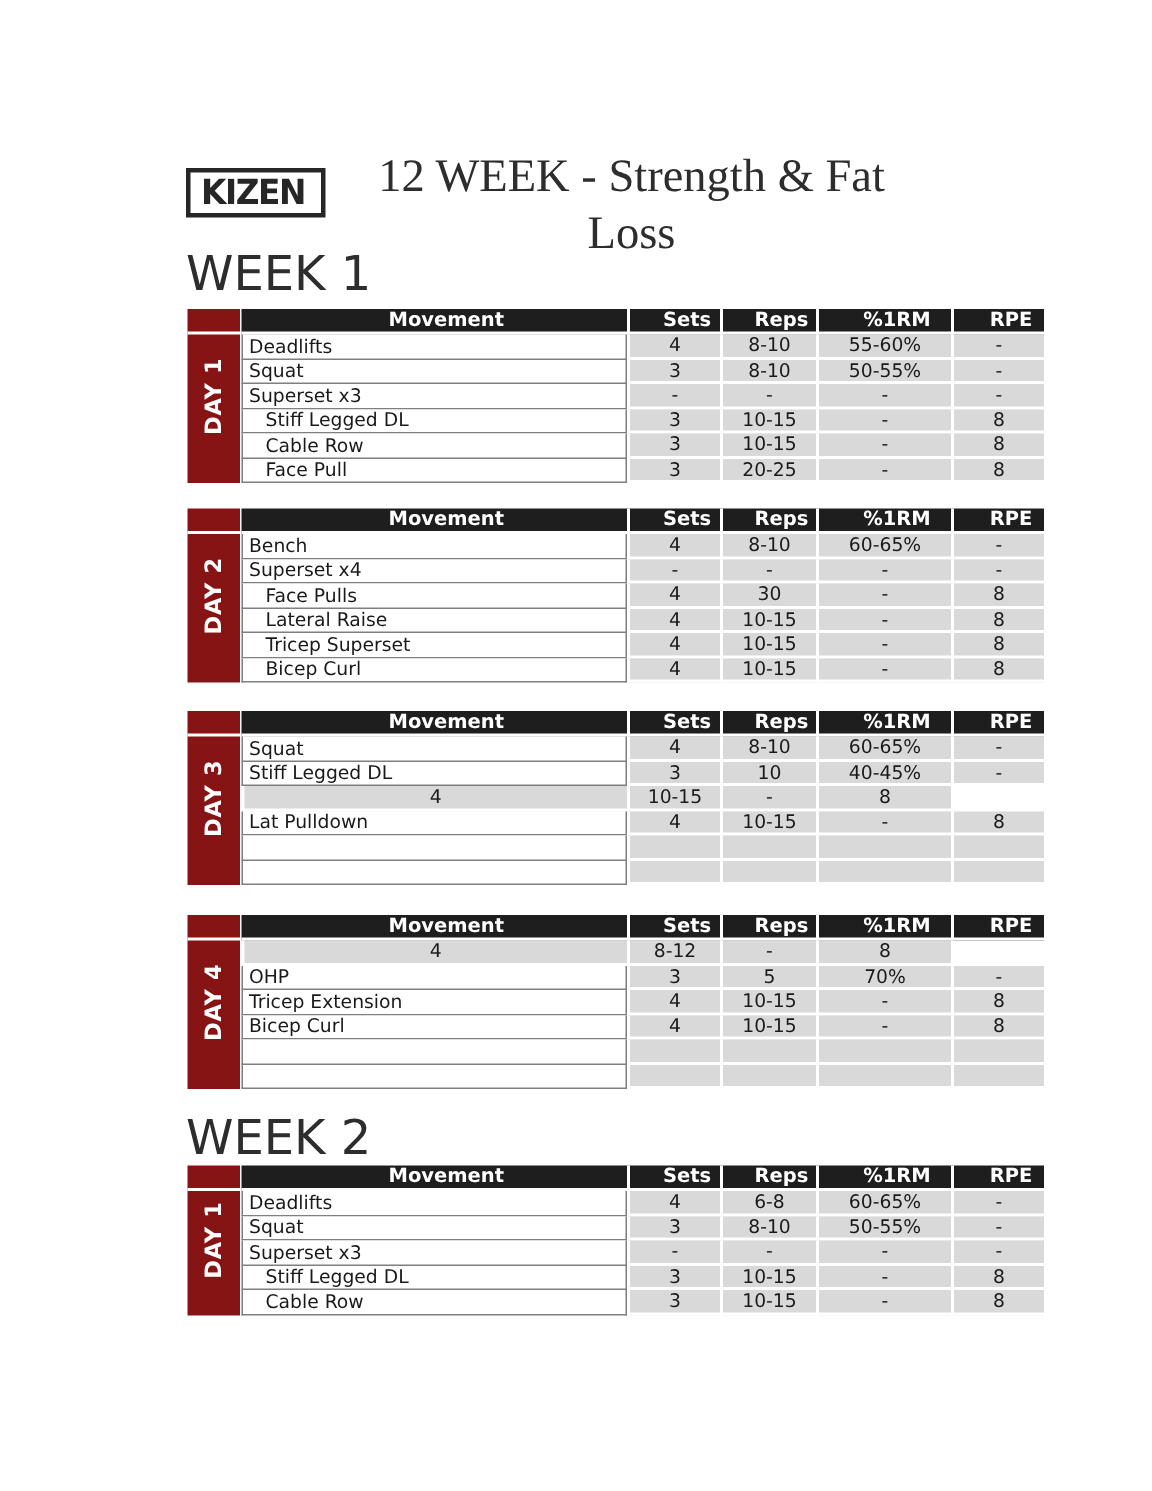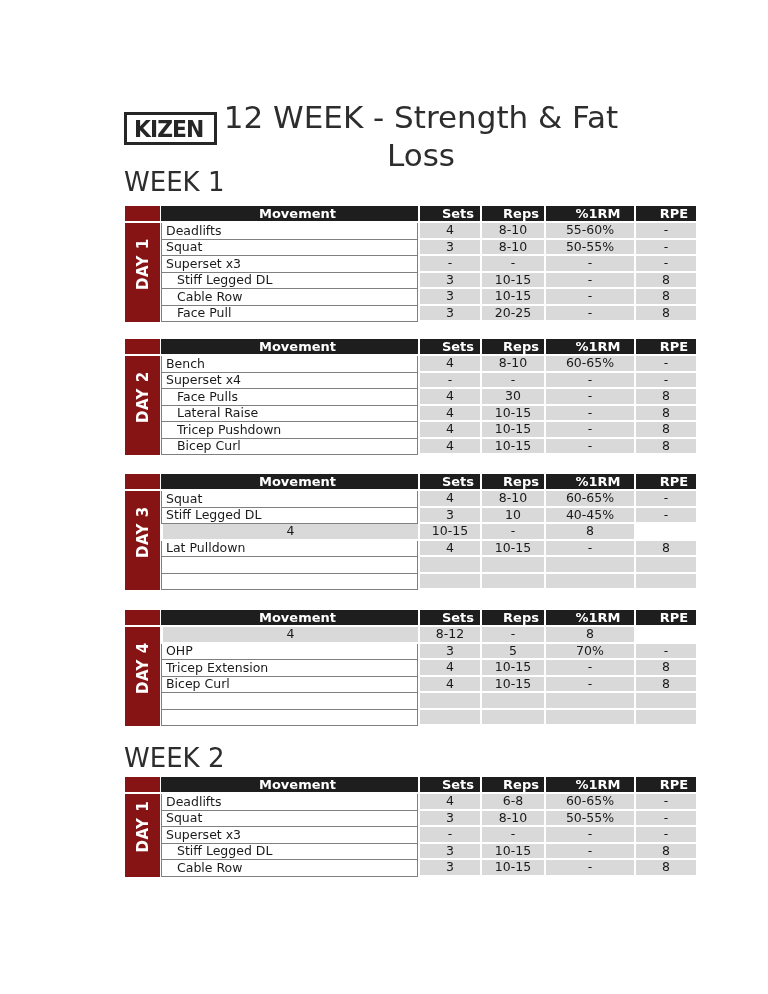--- a/index.html
+++ b/index.html
@@ -9,23 +9,23 @@
   }
   
   .logo{
     position:absolute;left:124px;top:112px;height:33px;box-sizing:border-box;
     border:3px solid #262626;display:flex;align-items:center;padding:0 7px;background:#fff;
   }
   .logo span{font-weight:bold;font-size:23px;letter-spacing:-1px;color:#262626;transform:scaleX(.95);transform-origin:left center;white-space:nowrap;}
   
   .title{
     position:absolute;left:140px;top:98px;width:562px;text-align:center;
-    font-size:31px;line-height:38px;color:#2d2d2d;
-  }
-  .week-heading{position:absolute;left:124px;font-size:26px;line-height:32px;color:#2d2d2d;}
+    font-size:31px;line-height:38px;color:#2d2d2d;font-family:Liberation Serif, serif;
+  }
+  .week-heading{position:absolute;left:124px;font-size:32px;line-height:32px;color:#2d2d2d;}
   
   .daytable{position:absolute;left:125px;width:572px;}
   .band{position:absolute;left:0;top:0;bottom:0;width:35px;background:var(--band-red,#871414);}
   .band-label{
     position:absolute;inset:0;display:flex;align-items:center;justify-content:center;
     writing-mode:vertical-rl;transform:rotate(180deg);
     color:#fff;font-weight:bold;font-size:15px;letter-spacing:.5px;white-space:nowrap;
   }
   .band-split{position:absolute;left:0;right:0;top:15px;height:2px;background:#fff;}
   .rows{margin-left:36px;}
@@ -146,21 +146,21 @@
             <div class="cell num">8</div>
           </div>
           <div class="row">
             <div class="cell mov indent">Lateral Raise</div>
             <div class="cell num">4</div>
             <div class="cell num">10-15</div>
             <div class="cell num">-</div>
             <div class="cell num">8</div>
           </div>
           <div class="row">
-            <div class="cell mov indent">Tricep Pushdown</div>
+            <div class="cell mov indent">Tricep Superset</div>
             <div class="cell num">4</div>
             <div class="cell num">10-15</div>
             <div class="cell num">-</div>
             <div class="cell num">8</div>
           </div>
           <div class="row">
             <div class="cell mov indent">Bicep Curl</div>
             <div class="cell num">4</div>
             <div class="cell num">10-15</div>
             <div class="cell num">-</div>

